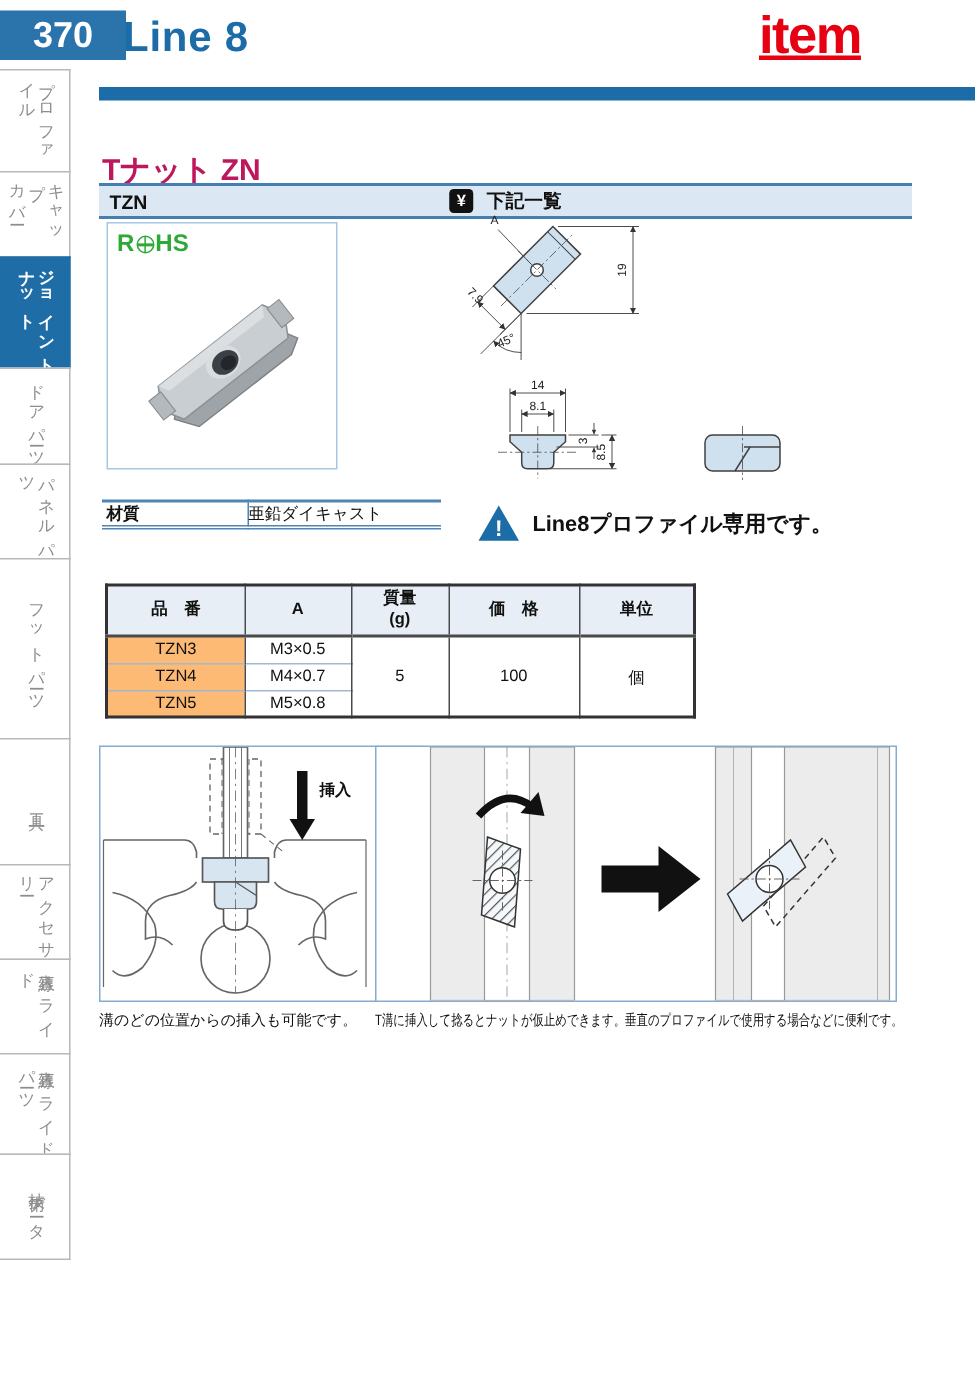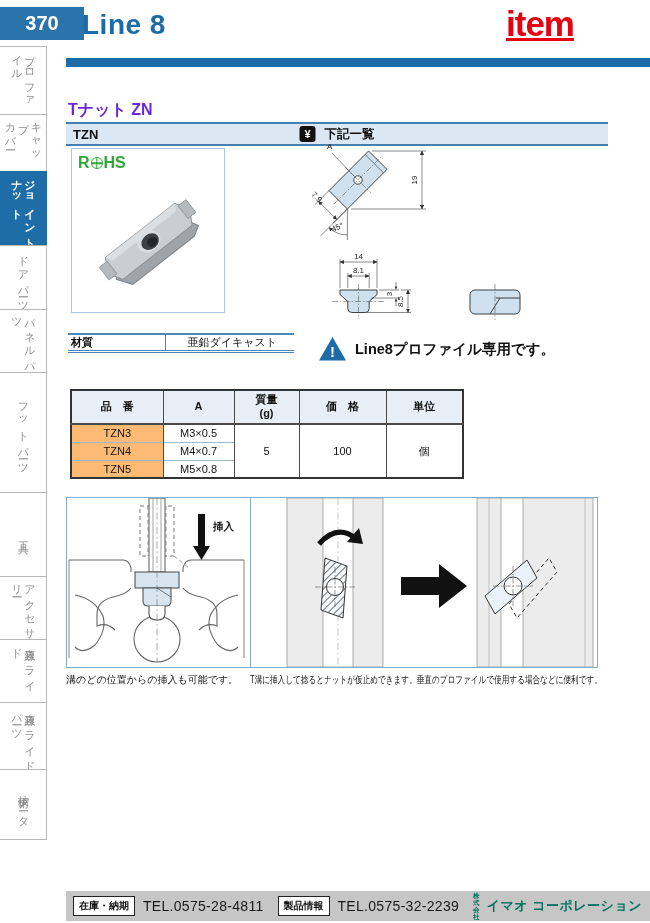--- a/index.html
+++ b/index.html
@@ -1,38 +1,38 @@
 <!DOCTYPE html>
 <html><head>
 <meta charset="utf-8">
 <style>
   * { margin:0; padding:0; box-sizing:border-box; }
   body { background:#fff; font-family:"Liberation Sans","DejaVu Sans",sans-serif; }
   #page { position:relative; width:650px; height:923px; background:#fff; overflow:hidden; }
 
   
   .page-num { position:absolute; left:0; top:7px; width:84px; height:33px; background:#2a74ab;
-    color:#fff; font-size:20px; font-weight:bold; display:flex; align-items:center; justify-content:center; }
+    color:#fff; font-size:24px; font-weight:bold; display:flex; align-items:center; justify-content:center; }
   .section-title { position:absolute; left:82px; top:9px; font-size:28px; font-weight:bold; color:#1c6ca8; letter-spacing:0.5px; }
   .brand { position:absolute; left:506px; top:4px; font-size:35px; font-weight:bold; color:#e60012; letter-spacing:-1px;text-decoration:underline; }
   .header-bar { position:absolute; left:66px; top:58px; width:584px; height:9px; background:#1c6ca8; }
 
   
   .tab { position:absolute; left:0; width:47px; background:#fff; border:1px solid #b8b8b8; border-left:none;
     display:flex; align-items:center; justify-content:center; color:#8d8d8d; }
   .tab .vt { writing-mode:vertical-rl; text-orientation:mixed; font-size:11px; line-height:13px; }
   .tab .vt span { display:block; letter-spacing:2px; }
   .tab.active { background:#1e6da6; border-color:#1e6da6; color:#fff; font-weight:bold; }
   .t1{top:46px;height:69px;} .t2{top:114px;height:58px;} .t3{top:171px;height:75px;}
   .t4{top:245px;height:65px;} .t5{top:309px;height:64px;} .t6{top:372px;height:121px;}
   .t7{top:492px;height:85px;} .t8{top:576px;height:64px;} .t9{top:639px;height:64px;}
   .t10{top:702px;height:68px;} .t11{top:769px;height:71px;}
 
   
-  .product-title { position:absolute; left:68px; top:100px; font-size:16px; font-weight:bold; color:#6d28d9; }
+  .product-title { position:absolute; left:68px; top:100px; font-size:20px; font-weight:bold; color:#be185d; }
   .price-bar { position:absolute; left:66px; top:122px; width:542px; height:24px; background:#dbe8f4;
     border-top:2px solid #447fb0; border-bottom:2px solid #447fb0; display:flex; align-items:center; }
   .price-bar .code { font-size:13px; font-weight:bold; color:#111; margin-left:7px; }
   .price-center { position:absolute; left:50%; transform:translateX(-50%); display:flex; align-items:center; gap:9px; }
   .yen-icon { width:16px; height:16px; background:#111; border-radius:3px; color:#fff; font-size:11px; font-weight:bold;
     display:flex; align-items:center; justify-content:center; }
   .price-note { font-size:12.5px; font-weight:bold; color:#111; }
 
   
   .photo-box { position:absolute; left:71px; top:148px; width:154px; height:165px; border:1px solid #a9c6e2; background:#fff; }
@@ -41,21 +41,21 @@
   .rohs .globe:before { content:""; position:absolute; left:50%; top:0; width:1.5px; height:100%; background:#2ea836; transform:translateX(-50%); }
   .rohs .globe:after { content:""; position:absolute; top:50%; left:0; height:1.5px; width:100%; background:#2ea836; transform:translateY(-50%); }
 
   
   .specs { position:absolute; left:68px; top:333px; width:226px; border-collapse:collapse; }
   .specs tr { height:16px; }
   .specs table, .specs { border-top:2px solid #4f86b8; border-bottom:3px double #4f86b8; }
   .specs tr + tr td { border-top:1px solid #4f86b8; }
   .specs td { font-size:11px; color:#111; padding:0 0 0 3px; }
   .specs td.lbl { width:97px; font-weight:bold; }
-  .specs td.val { border-left:1px solid #4f86b8; padding-left:22px; }
+  .specs td.val { border-left:1px solid #4f86b8; padding-left:0; }
 
   
   .notice { position:absolute; left:318px; top:336px; display:flex; align-items:center; gap:8px; }
   .notice .txt { font-size:14.5px; font-weight:bold; color:#111; }
 
   
   .order { position:absolute; left:70px; top:389px; border-collapse:collapse; border:2px solid #333; }
   .order th, .order td { border-left:1px solid #4a4a4a; text-align:center; vertical-align:middle; }
   .order th { background:#e7eef5; font-size:11px; font-weight:bold; color:#111; height:34px; border-bottom:2px solid #4a4a4a; line-height:1.25; }
   .order td { font-size:11px; color:#111; height:18px; }
@@ -378,27 +378,14 @@
         <circle cx="262" cy="88" r="9" fill="#fff" stroke="#333" stroke-width="1"></circle>
         <line x1="242" y1="88" x2="282" y2="88" stroke="#555" stroke-width="0.6" stroke-dasharray="6,2,1.5,2"></line>
         <line x1="262" y1="68" x2="262" y2="108" stroke="#555" stroke-width="0.6" stroke-dasharray="6,2,1.5,2"></line>
       </g>
     </svg>
   </div>
 
   <div class="cap cap1">溝のどの位置からの挿入も可能です。</div>
   <div class="cap cap2">T溝に挿入して捻るとナットが仮止めできます。垂直のプロファイルで使用する場合などに便利です。</div>
 
-  <div class="footer">
-    <span class="f-label">在庫・納期</span>
-    <span class="f-tel">TEL.0575-28-4811</span>
-    <span class="f-label">製品情報</span>
-    <span class="f-tel">TEL.0575-32-2239</span>
-    <span class="company">
-      <span class="prefix">
-        <span>株式</span>
-        <span>会社</span>
-      </span>
-      <span class="cname">イマオ コーポレーション</span>
-    </span>
-  </div>
 
 </div>
 
 </body></html>

